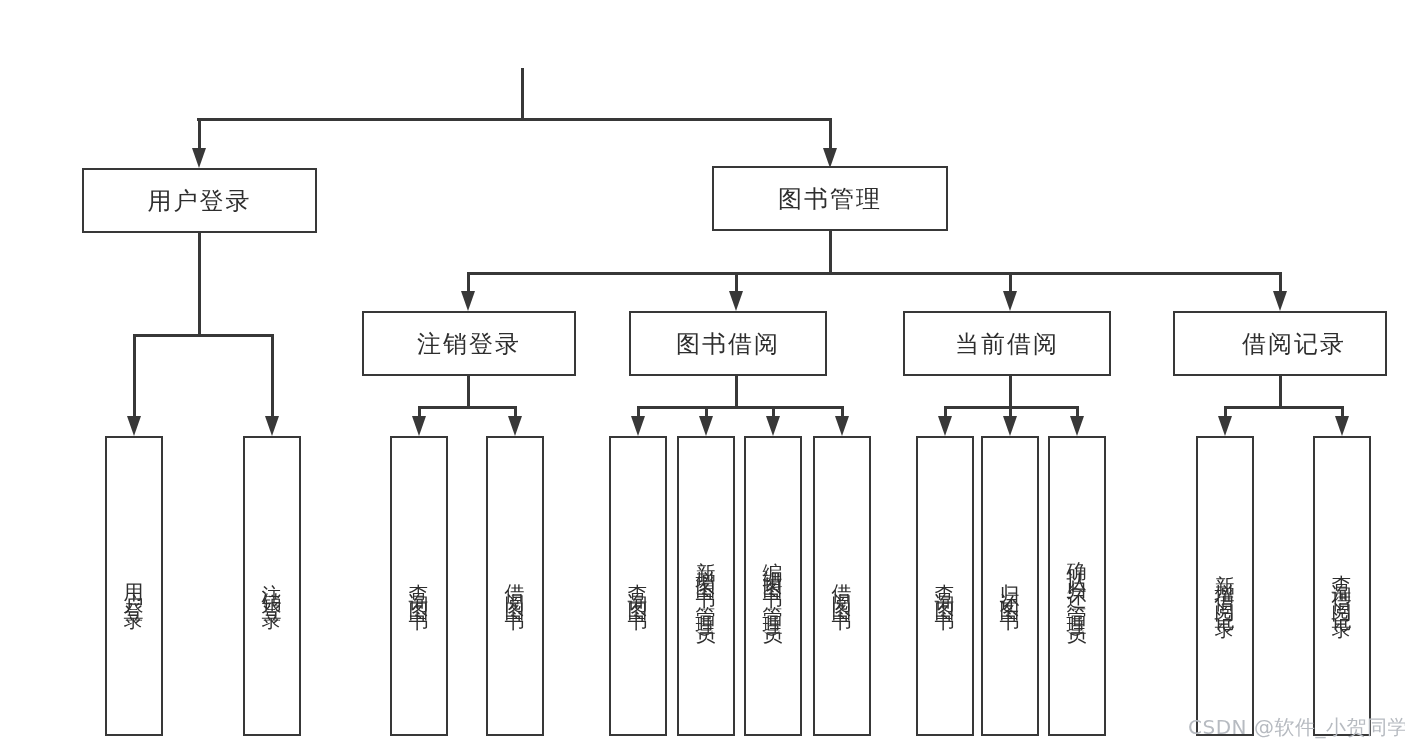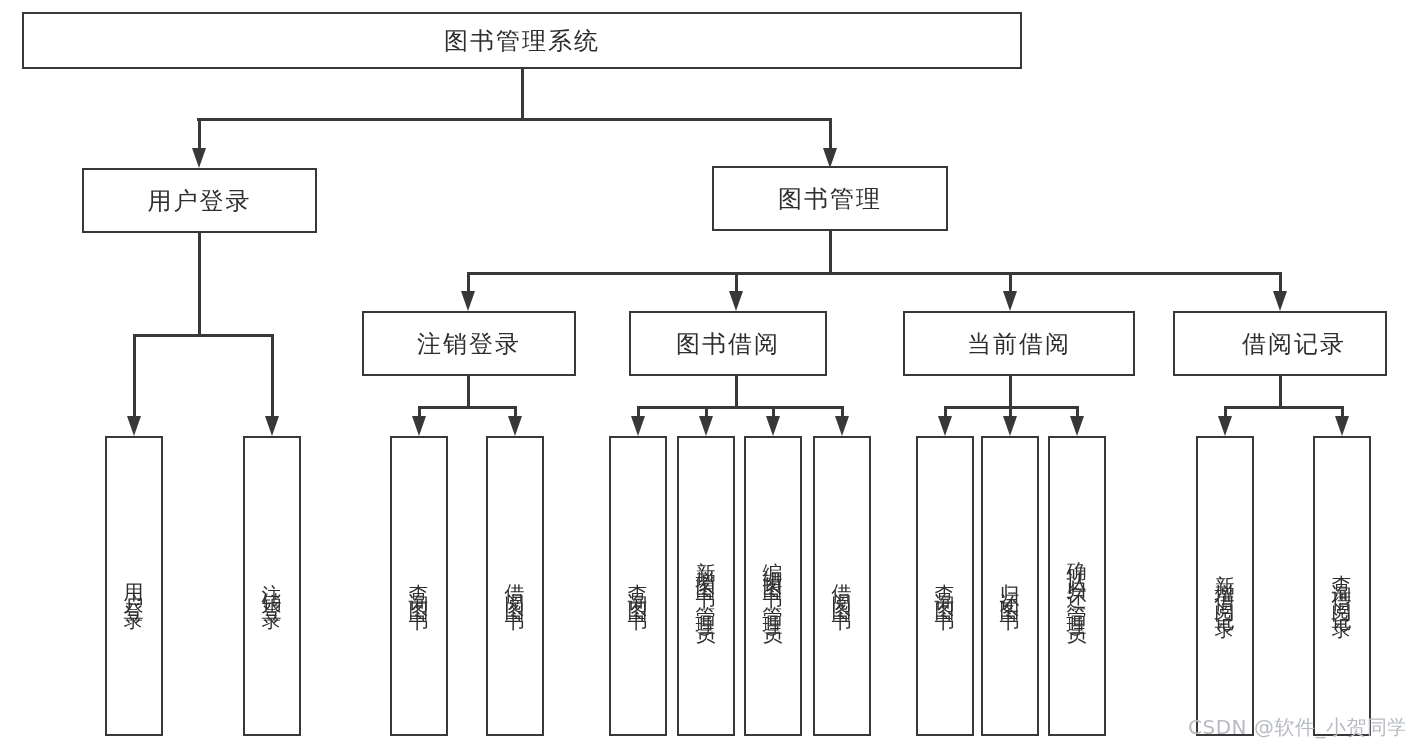--- a/index.html
+++ b/index.html
@@ -53,23 +53,20 @@
     letter-spacing:0.5px;
     white-space:nowrap;
     z-index:10;
   }
 </style>
 </head>
 <body>
 
 <div class="canvas">
 
-  <div class="node hbox" style="left:22px;top:12px;width:1000px;height:57px;">
-    <span>图书管理系统</span>
-  </div>
 
   <div class="vline" style="left:521px;top:68px;height:52px;"></div>
   <div class="hline" style="left:197px;top:118px;width:634px;"></div>
   <div class="vline" style="left:198px;top:118px;height:32px;"></div>
   <div class="ahead" style="left:192px;top:148px;"></div>
   <div class="vline" style="left:829px;top:118px;height:32px;"></div>
   <div class="ahead" style="left:823px;top:148px;"></div>
 
   <div class="node hbox" style="left:82px;top:168px;width:235px;height:65px;">
     <span>用户登录</span>
@@ -95,21 +92,21 @@
   <div class="ahead" style="left:1003px;top:291px;"></div>
   <div class="vline" style="left:1279px;top:272px;height:21px;"></div>
   <div class="ahead" style="left:1273px;top:291px;"></div>
 
   <div class="node hbox" style="left:362px;top:311px;width:214px;height:65px;">
     <span>注销登录</span>
   </div>
   <div class="node hbox" style="left:629px;top:311px;width:198px;height:65px;">
     <span>图书借阅</span>
   </div>
-  <div class="node hbox" style="left:903px;top:311px;width:232px;height:65px;">
+  <div class="node hbox" style="left:903px;top:311px;width:208px;height:65px;">
     <span>当前借阅</span>
   </div>
   <div class="node hbox" style="left:1173px;top:311px;width:214px;height:65px;padding-left:28px;">
     <span>借阅记录</span>
   </div>
 
   <div class="vline" style="left:467px;top:374px;height:34px;"></div>
   <div class="hline" style="left:418px;top:406px;width:98px;"></div>
   <div class="vline" style="left:418px;top:406px;height:12px;"></div>
   <div class="ahead" style="left:412px;top:416px;"></div>

